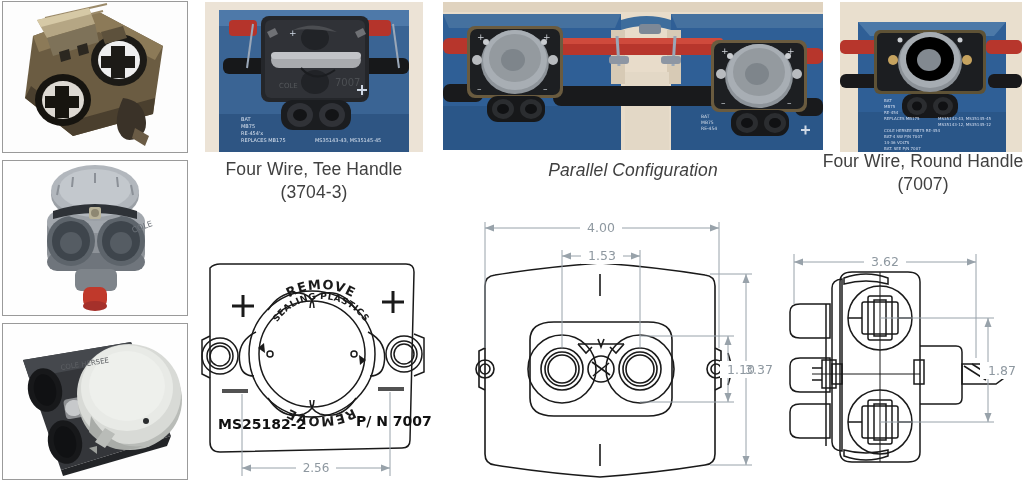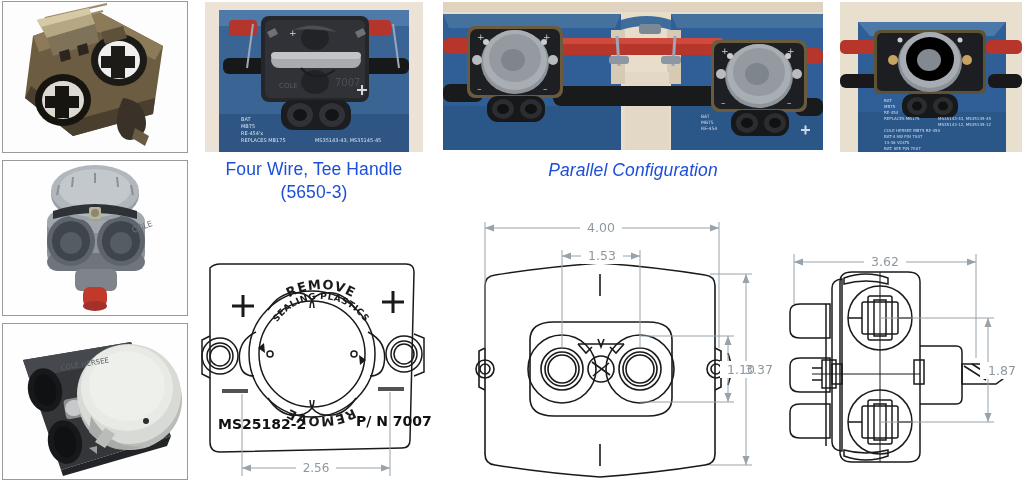--- a/index.html
+++ b/index.html
@@ -28,21 +28,21 @@
 
   
   .photo-cell{position:absolute;overflow:hidden;background:#fff;}
   .pc1{left:205px;top:2px;width:218px;height:150px;}
   .pc2{left:443px;top:2px;width:380px;height:148px;}
   .pc3{left:840px;top:2px;width:182px;height:150px;}
 
   .caption{
     position:absolute;
     text-align:center;
-    color:#1d4ed8;
+    color:#404040;
     font-size:17.5px;
     line-height:23px;
     letter-spacing:.1px;
   }
   .cap1{left:195px;top:158px;width:238px;}
   .cap2{left:443px;top:159px;width:380px;font-style:italic;}
   .cap3{left:822px;top:150px;width:202px;}
 
   
   .dwg{position:absolute;text-align:center;}
@@ -196,21 +196,21 @@
       <g stroke="#9aa7b8" stroke-width="2" fill="none">
         <path d="M48 22 l-6 44"></path>
         <path d="M188 22 l6 44"></path>
       </g>
       <text x="84" y="34" fill="#cfd8e4" font-size="9" font-family="DejaVu Sans, sans-serif">+</text>
     </svg>
   </div>
 
   <div class="caption cap1">
     <div>Four Wire, Tee Handle</div>
-    <div>(5650-3)</div>
+    <div>(3704-3)</div>
   </div>
 
   <div class="photo-cell pc2">
     <svg class="art" viewBox="0 0 380 148" width="380" height="148">
       <rect x="0" y="0" width="380" height="148" fill="#e8dcca"></rect>
       <rect x="0" y="0" width="380" height="10" fill="#e0d3bf"></rect>
       <path d="M0 12 L178 12 L178 148 L0 148 Z" fill="#2f5f96"></path>
       <path d="M228 12 L380 12 L380 148 L228 148 Z" fill="#2f5f96"></path>
       <path d="M0 12 L178 12 L172 26 L6 26 Z" fill="#45719f"></path>
       <path d="M228 12 L380 12 L380 26 L234 26 Z" fill="#45719f"></path>
@@ -334,20 +334,24 @@
         <text x="98" y="118">MS35143-43, MS35145-45</text>
         <text x="98" y="124">MS35143-12, MS35145-12</text>
         <text x="44" y="130">COLE HERSEE MB75 RE-454</text>
         <text x="44" y="136">BAT-4 SW P/N 7007</text>
         <text x="44" y="142">14-36 VOLTS</text>
         <text x="44" y="148">BAT. SEE P/N 7007</text>
       </g>
     </svg>
   </div>
 
+  <div class="caption cap3">
+    <div>Four Wire, Round Handle</div>
+    <div>(7007)</div>
+  </div>
 
   <div class="dwg dwg1">
     <svg viewBox="0 0 250 239" width="250" height="239">
       <defs>
         <path id="arcOuterTop" d="M 62 108 A 63 63 0 0 1 188 108"></path>
         <path id="arcInnerTop" d="M 72 108 A 53 53 0 0 1 178 108"></path>
         <path id="arcOuterBot" d="M 188 110 A 63 63 0 0 1 62 110"></path>
       </defs>
 
       <g fill="none" stroke="#1a1a1a" stroke-width="1.5">

